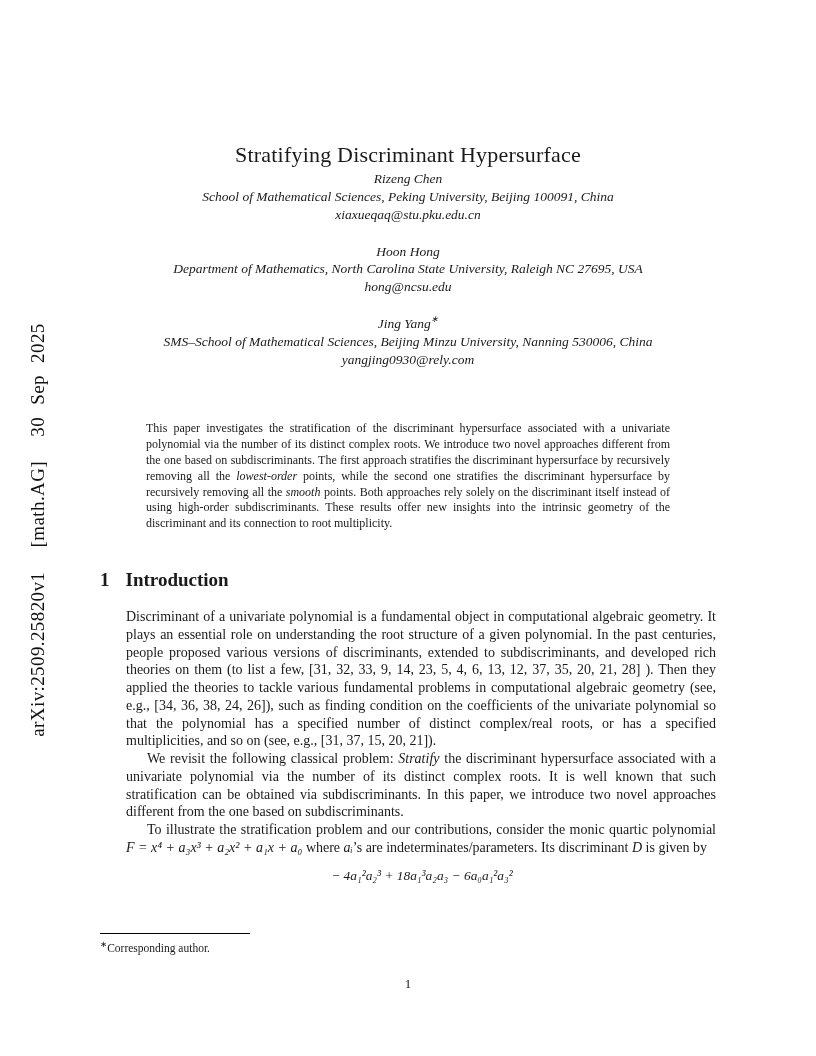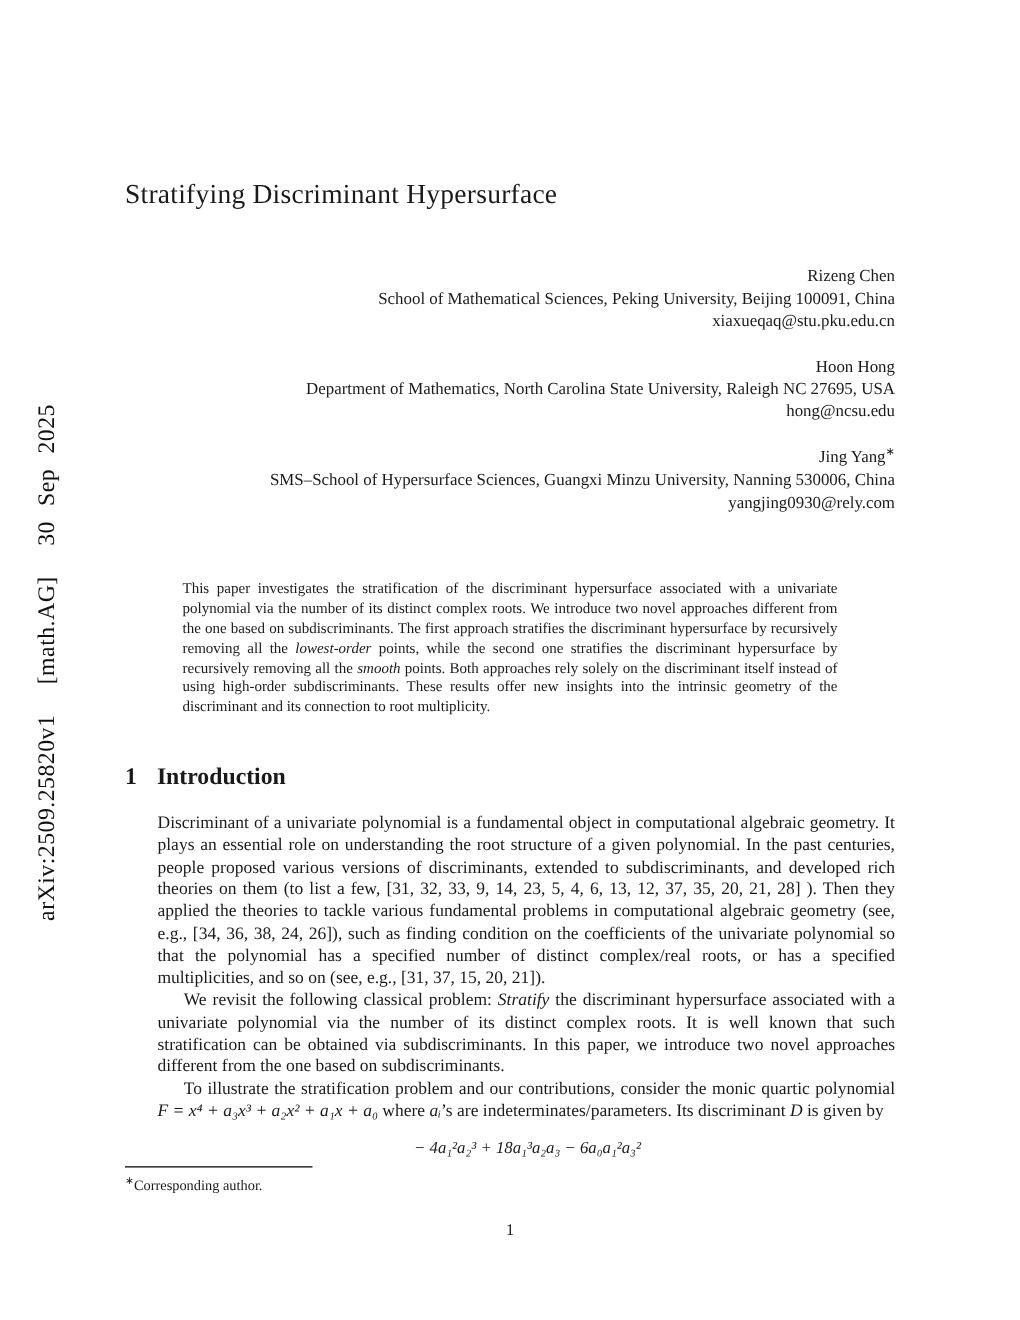--- a/index.html
+++ b/index.html
@@ -11,26 +11,26 @@
     background: #ffffff;
     color: #1a1a1a;
     font-family: "Liberation Serif", serif;
     overflow: hidden;
     margin: 0 auto;
   }
   .content {
     padding: 142px 100px 0 100px;
   }
   .paper-title {
+    text-align: center;
     font-size: 22px;
     font-weight: 400;
     letter-spacing: 0.2px;
-    margin-bottom: 42px;
   }
-  .authors { text-align: right; font-size: 13.5px; line-height: 1.34; }
+  .authors { text-align: center; font-size: 13.5px; line-height: 1.34; font-style: italic; }
   .author-block { margin-bottom: 17px; }
   .author-name sup { font-size: 9px; }
   .abstract-wrap { margin-top: 52px; }
   .abstract-heading {
     text-align: center;
     font-weight: 700;
     font-size: 12.5px;
     margin-bottom: 9px;
   }
   .abstract-body {
@@ -117,21 +117,21 @@
       </div>
 
       <div class="author-block">
         <div class="author-name"><span>Hoon Hong</span><sup></sup></div>
         <div class="author-affiliation">Department of Mathematics, North Carolina State University, Raleigh NC 27695, USA</div>
         <div class="author-email">hong@ncsu.edu</div>
       </div>
 
       <div class="author-block">
         <div class="author-name"><span>Jing Yang</span><sup>∗</sup></div>
-        <div class="author-affiliation">SMS–School of Hypersurface Sciences, Guangxi Minzu University, Nanning 530006, China</div>
+        <div class="author-affiliation">SMS–School of Mathematical Sciences, Beijing Minzu University, Nanning 530006, China</div>
         <div class="author-email">yangjing0930@rely.com</div>
       </div>
 
     </div>
 
     <div class="abstract-wrap">
       <div class="abstract-body"><span>This paper investigates the stratification of the discriminant hypersurface associated with a univariate polynomial via the number of its distinct complex roots. We introduce two novel approaches different from the one based on subdiscriminants. The first approach stratifies the discriminant hypersurface by recursively removing all the </span><span class="italic">lowest-order</span><span> points, while the second one stratifies the discriminant hypersurface by recursively removing all the </span><span class="italic">smooth</span><span> points. Both approaches rely solely on the discriminant itself instead of using high-order subdiscriminants. These results offer new insights into the intrinsic geometry of the discriminant and its connection to root multiplicity.</span></div>
     </div>
 
     <h2 class="section-heading"><span class="sec-num">1</span><span>Introduction</span></h2>

